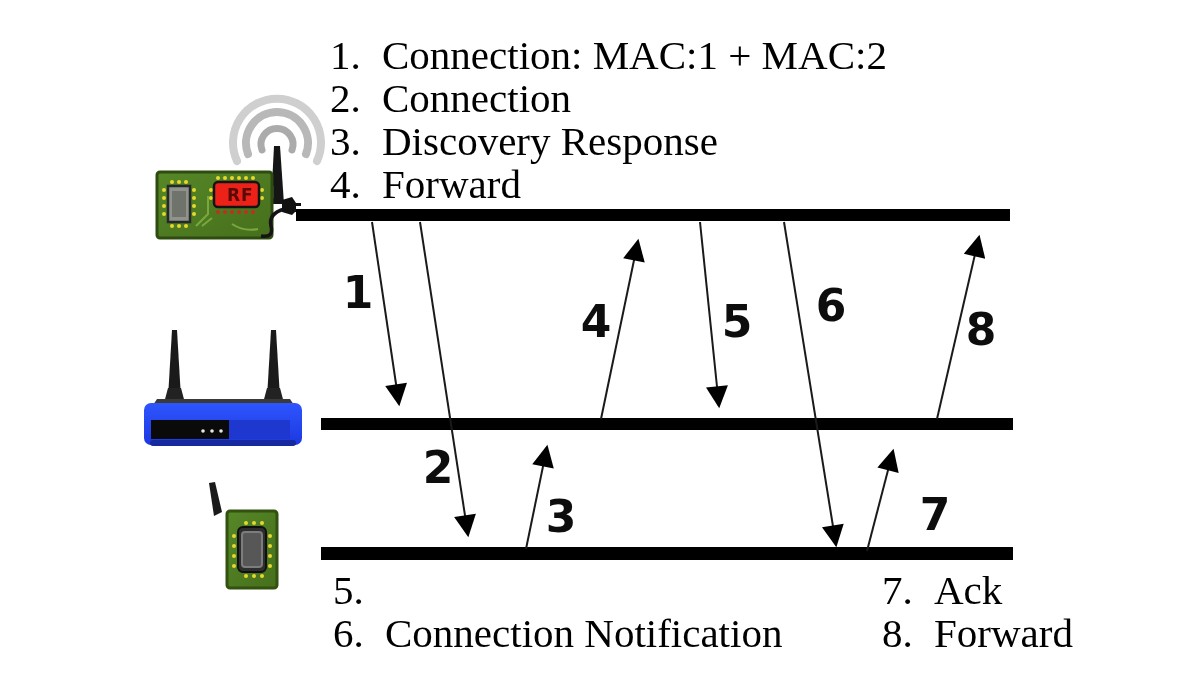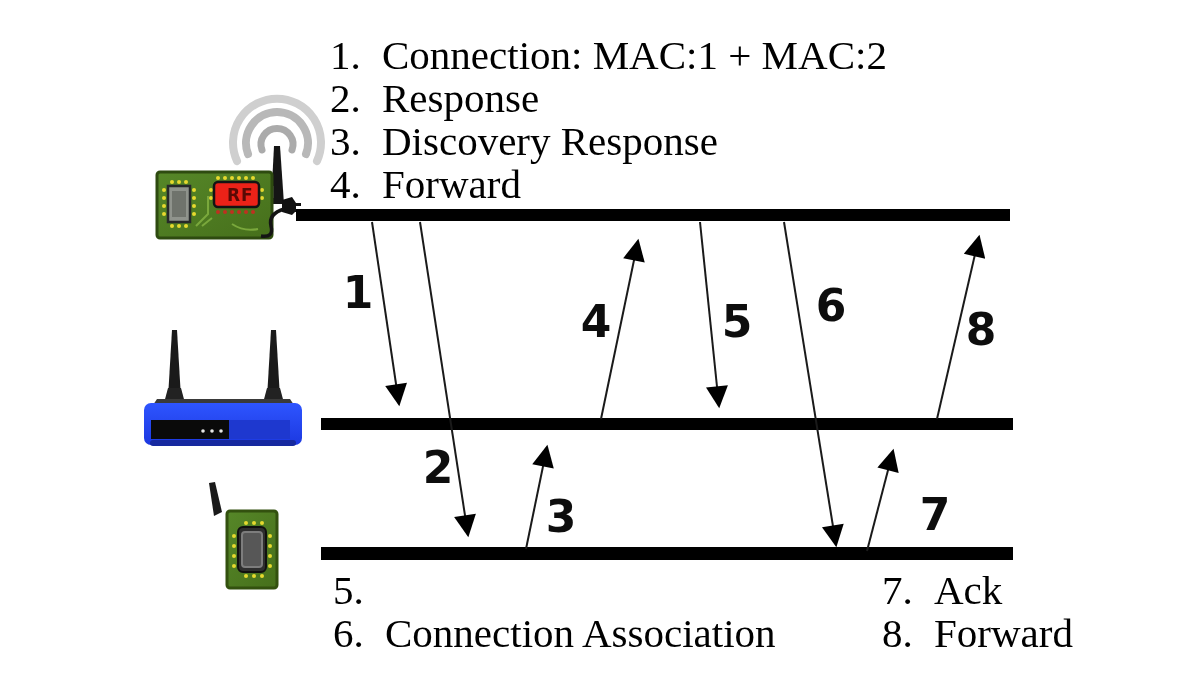--- a/index.html
+++ b/index.html
@@ -167,39 +167,39 @@
     </g>
   </svg>
 
   <div class="legend" style="left:330px;top:34px;">
     <div class="row">
       <span class="num">1.</span>
       <span class="lbl">Connection: MAC:1 + MAC:2</span>
     </div>
     <div class="row">
       <span class="num">2.</span>
-      <span class="lbl">Response</span>
+      <span class="lbl">Connection</span>
     </div>
     <div class="row">
       <span class="num">3.</span>
       <span class="lbl">Discovery Response</span>
     </div>
     <div class="row">
       <span class="num">4.</span>
       <span class="lbl">Forward</span>
     </div>
   </div>
 
   <div class="legend" style="left:333px;top:569px;">
     <div class="row">
       <span class="num">5.</span>
     </div>
     <div class="row">
       <span class="num">6.</span>
-      <span class="lbl">Connection Association</span>
+      <span class="lbl">Connection Notification</span>
     </div>
   </div>
 
   <div class="legend" style="left:882px;top:569px;">
     <div class="row">
       <span class="num">7.</span>
       <span class="lbl">Ack</span>
     </div>
     <div class="row">
       <span class="num">8.</span>

